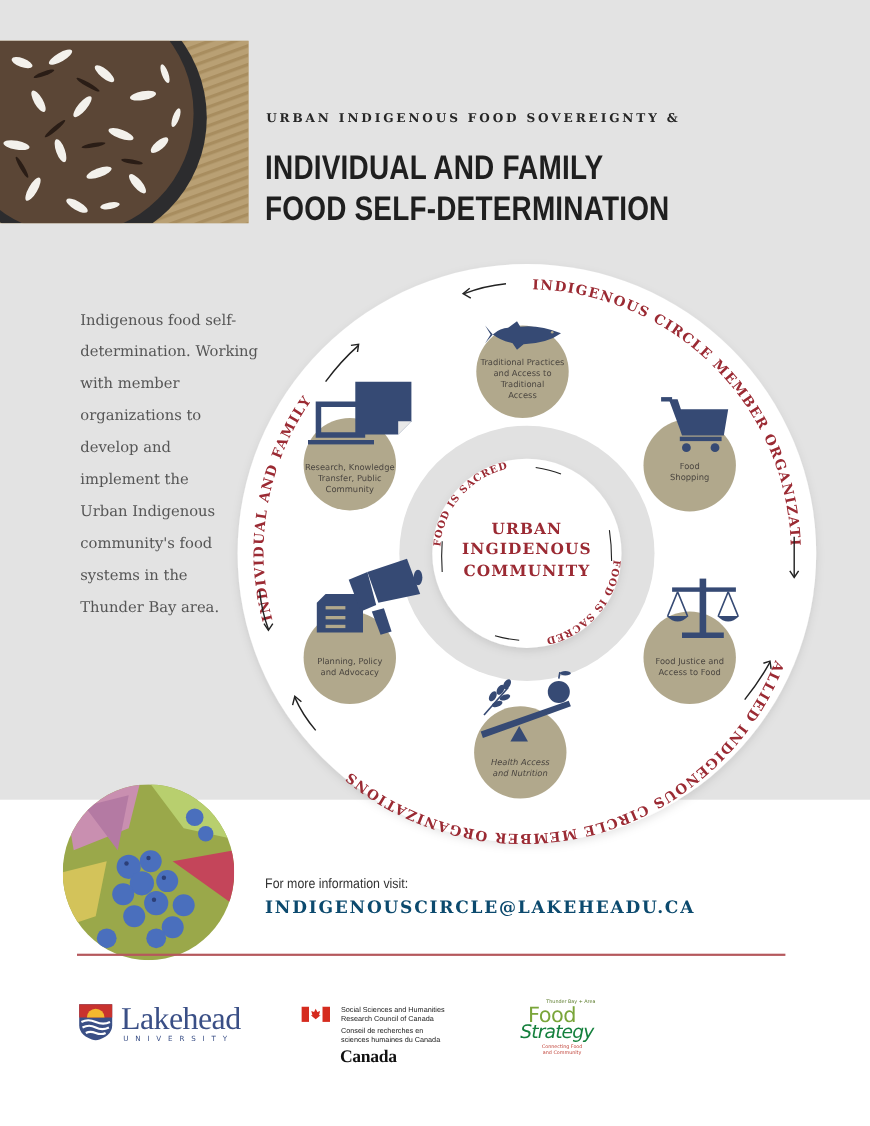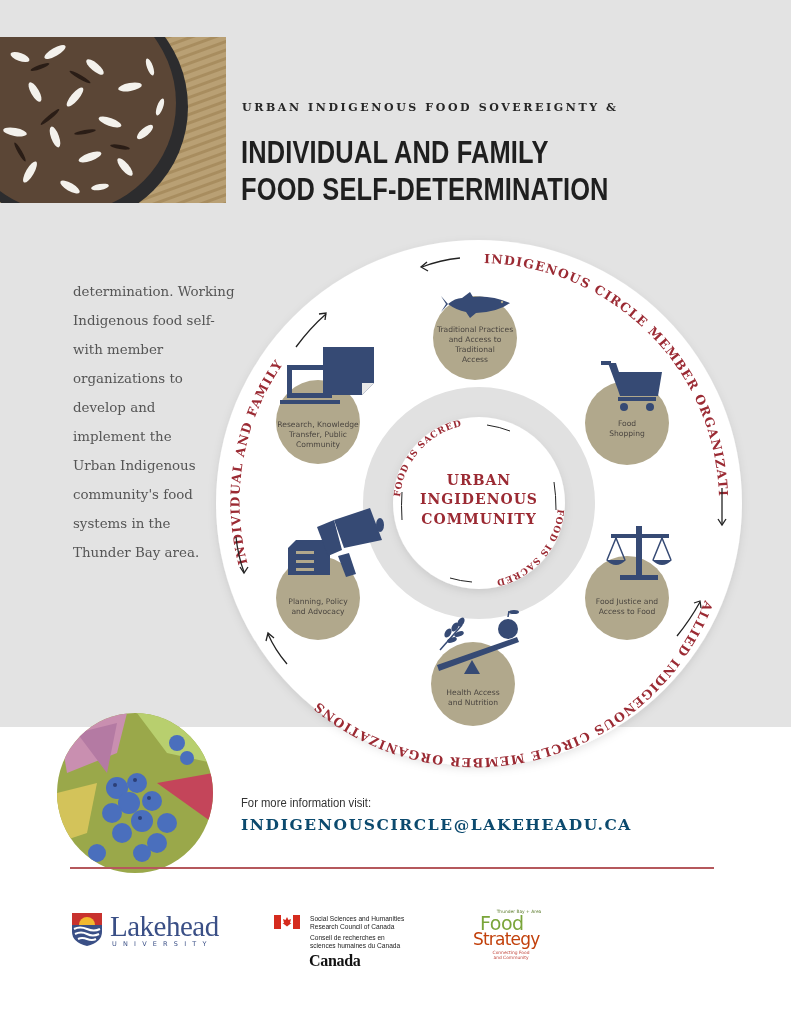--- a/index.html
+++ b/index.html
@@ -87,22 +87,23 @@
       position: absolute; left: 488px; top: 909px; width: 62px; text-align: center;
       font-family: "DejaVu Sans", sans-serif; font-size: 4.4px; color: #5a7a2a;
     }
     .fs-food {
       position: absolute; left: 480px; top: 912px;
       font-family: "DejaVu Sans", sans-serif; font-size: 19px; color: #7aa53a;
       letter-spacing: -0.5px;
     }
     .fs-strategy {
       position: absolute; left: 473px; top: 929px;
-      font-family: "DejaVu Sans", sans-serif; font-size: 17px; color: #c2410c;
+      font-family: "DejaVu Sans", sans-serif; font-size: 17px; color: #15803d;
       letter-spacing: -0.8px;
+      font-style: italic;
     }
     .fs-sub {
       position: absolute; left: 480px; top: 950px; width: 62px; text-align: center;
       font-family: "DejaVu Sans", sans-serif; font-size: 4.4px; line-height: 5px; color: #c1443a;
     }
   </style>
 </head>
 <body>
 
 <div class="gray-band"></div>
@@ -148,22 +149,22 @@
   </svg>
 </div>
 
 <div class="kicker">URBAN INDIGENOUS FOOD SOVEREIGNTY &amp;</div>
 <div class="title">
   <div>INDIVIDUAL AND FAMILY</div>
   <div>FOOD SELF-DETERMINATION</div>
 </div>
 
 <div class="intro">
+  <span>Indigenous food self-</span>
   <span>determination. Working</span>
-  <span>Indigenous food self-</span>
   <span>with member</span>
   <span>organizations to</span>
   <span>develop and</span>
   <span>implement the</span>
   <span>Urban Indigenous</span>
   <span>community's food</span>
   <span>systems in the</span>
   <span>Thunder Bay area.</span>
 </div>
 
@@ -320,21 +321,21 @@
   <div>Access</div>
 </div>
 <div class="node-label" style="left:582px; top:419px;">
   <div>Food</div>
   <div>Shopping</div>
 </div>
 <div class="node-label" style="left:582px; top:597px;">
   <div>Food Justice and</div>
   <div>Access to Food</div>
 </div>
-<div class="node-label" style="left:428px; top:688px;">
+<div class="node-label" style="left:428px; top:688px;font-style:italic;">
   <div>Health Access</div>
   <div>and Nutrition</div>
 </div>
 <div class="node-label" style="left:273px; top:597px;">
   <div>Planning, Policy</div>
   <div>and Advocacy</div>
 </div>
 <div class="node-label" style="left:273px; top:420px;">
   <div>Research, Knowledge</div>
   <div>Transfer, Public</div>

